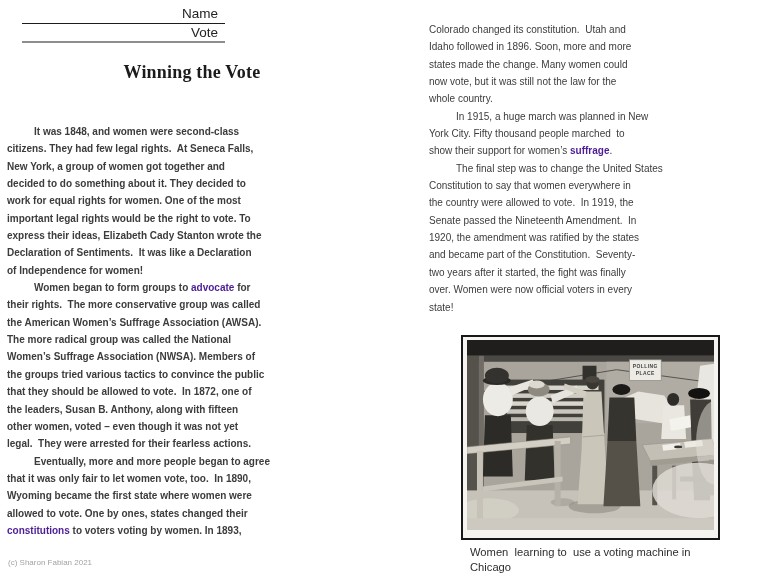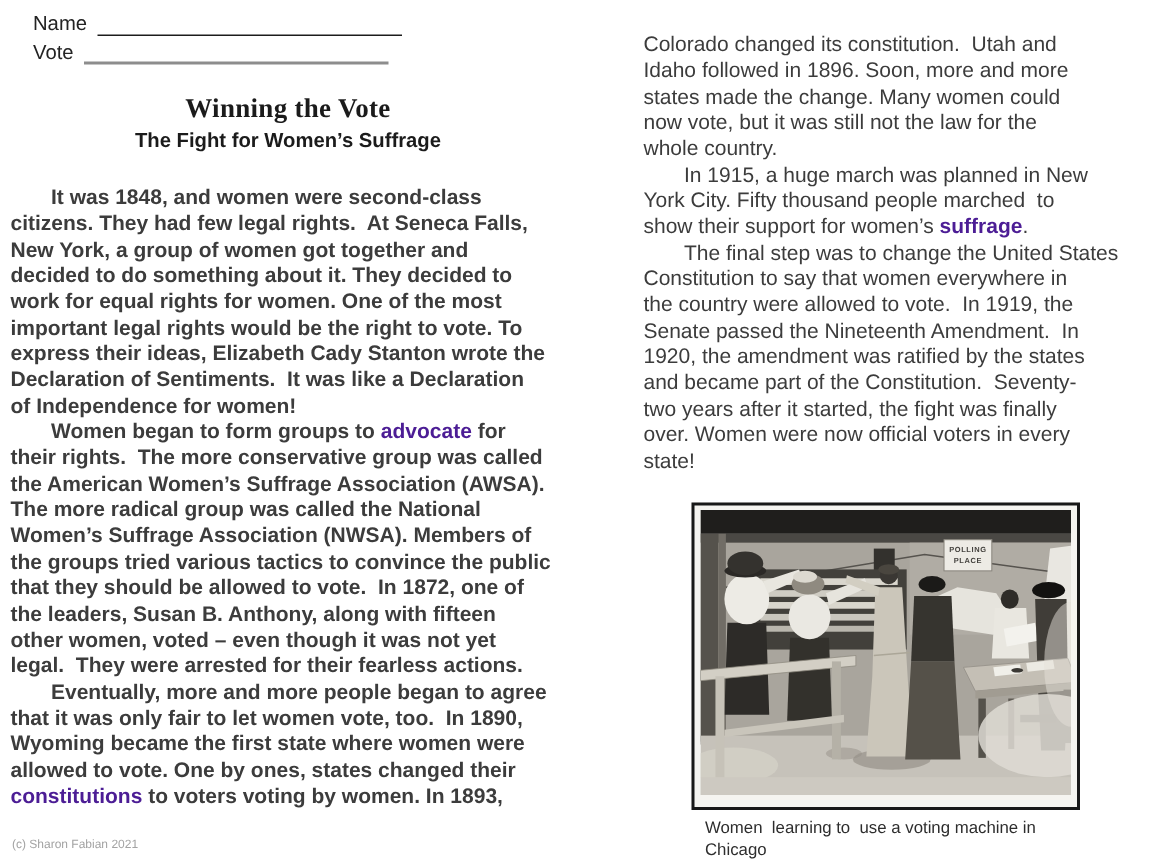--- a/index.html
+++ b/index.html
@@ -2,31 +2,31 @@
 <html><head>
 <meta charset="utf-8">
 <style>
   html,body { margin:0; padding:0; }
   body {
     width:768px; height:576px; background:#ffffff; position:relative; overflow:hidden;
     font-family:"Liberation Sans","DejaVu Sans",sans-serif;
     -webkit-font-smoothing:antialiased;
   }
   .name-date { position:absolute; left:22px; top:5px; }
-  .nd-row { display:flex; align-items:flex-end; height:19px; font-size:13.5px; color:#232323; }
+  .nd-row { display:flex; align-items:flex-end; height:19px; font-size:13.5px; color:#232323;flex-direction:column; }
   .nd-label { padding-right:7px; line-height:17px; }
   .nd-line { display:inline-block; width:203px; height:15px; }
   .nd-line.dark { border-bottom:1.6px solid #1c1c1c; }
   .nd-line.grey { border-bottom:2px solid #8d8d8d; }
 
   .title-block { position:absolute; left:0; top:62px; width:384px; text-align:center; color:#1b1b1b; }
   .title { font-size:18px; font-weight:bold; letter-spacing:.2px;font-family:Liberation Serif, serif; }
   .subtitle { font-size:13.5px; font-weight:bold; margin-top:3px; }
 
-  .col { position:absolute; font-size:14px; line-height:17.35px; color:#3c3c3c; }
+  .col { position:absolute; font-size:10px; line-height:17.35px; color:#3c3c3c; }
   .col-left  { left:7px;   top:123px; width:372px;font-weight:bold; }
   .col-right { left:429px; top:21px;  width:332px; }
   .para { margin:0; white-space:pre-wrap; }
   .para.indent { text-indent:27px; }
   .para b { color:#4c1d95; }
 
   .photo {
     position:absolute; left:461px; top:335px; width:259px; height:205px; margin:0;
     box-sizing:border-box; border:2px solid #181818; background:#f5f4f0;
     padding:3px 4px 8px 4px;
@@ -50,21 +50,20 @@
       <span class="nd-line dark"></span>
     </div>
     <div class="nd-row">
       <span class="nd-label">Vote</span>
       <span class="nd-line grey"></span>
     </div>
   </div>
 
   <div class="title-block">
     <div class="title">Winning the Vote</div>
-    <div class="subtitle">The Fight for Women’s Suffrage</div>
   </div>
 
   <div class="col col-left">
       <p class="para indent"><span>It was 1848, and women were second-class
 citizens. They had few legal rights.  At Seneca Falls,
 New York, a group of women got together and
 decided to do something about it. They decided to
 work for equal rights for women. One of the most
 important legal rights would be the right to vote. To
 express their ideas, Elizabeth Cady Stanton wrote the

